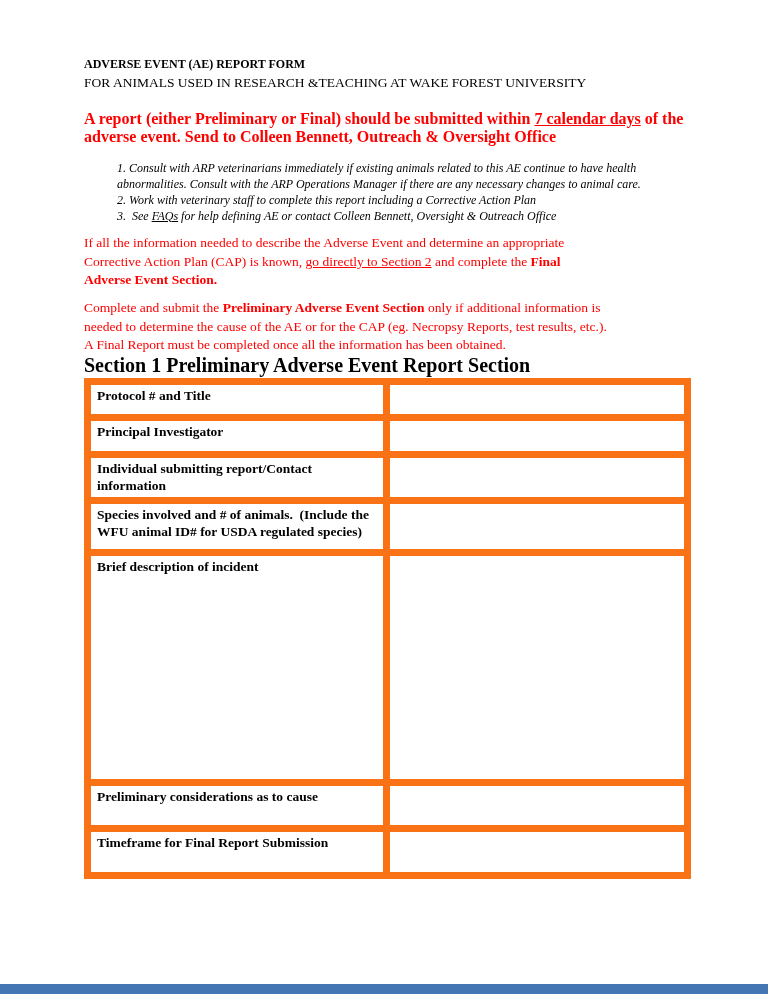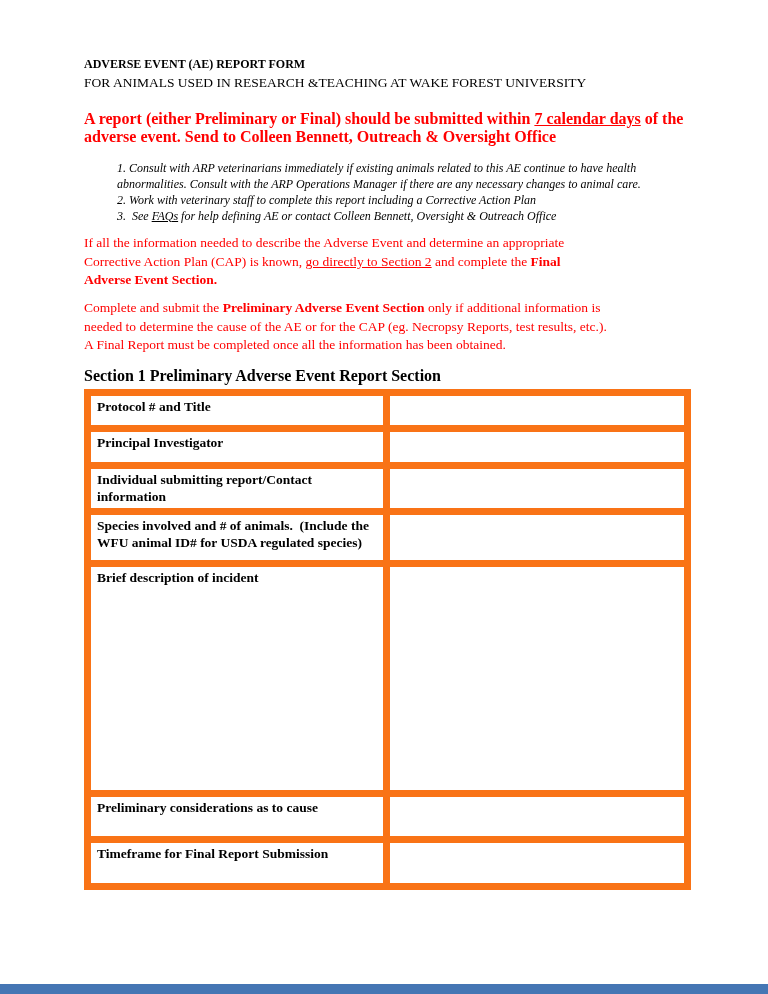--- a/index.html
+++ b/index.html
@@ -34,21 +34,21 @@
   }
   .redpara.p1{margin-top:10px;}
   .redpara.p2{margin-top:9.5px;}
   .u{text-decoration:underline;}
   .b{font-weight:bold;margin-top:44px;}
   .blue{color:#1a1ae6;}
   .nb{font-weight:normal;}
   a.seg{text-decoration:underline;color:inherit;cursor:pointer;}
   a.seg.blue{color:#1a1ae6;}
   .sec-head{
-    margin-top:11px;font-size:16px;line-height:20px;font-weight:bold;white-space:pre;
+    font-size:20px;line-height:20px;font-weight:bold;white-space:pre;
   }
   table.s1{
     border-collapse:collapse;table-layout:fixed;
     width:600px;margin-top:3px;
   }
   table.s1 td{
     border:7px solid #f97316;vertical-align:top;
     padding:2px 6px;box-sizing:border-box;
   }
   td.lbl{

